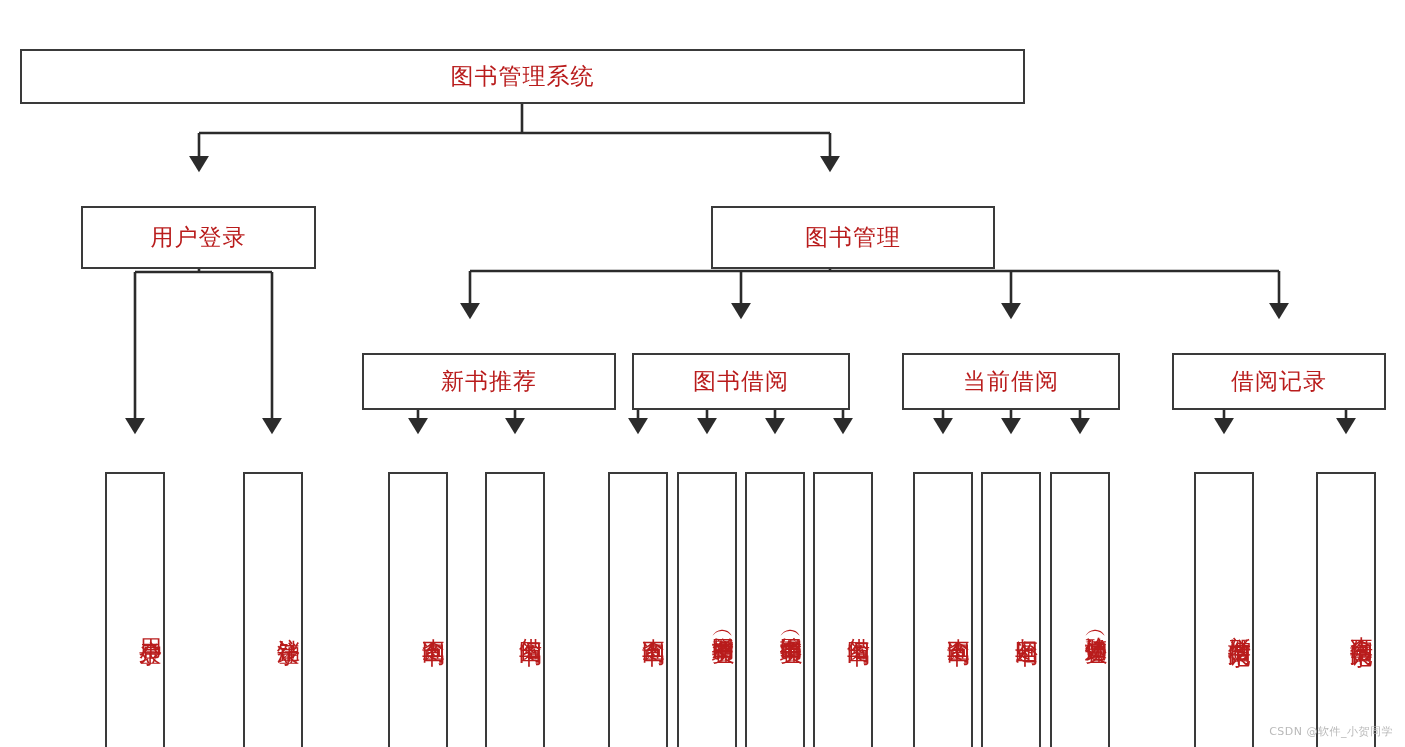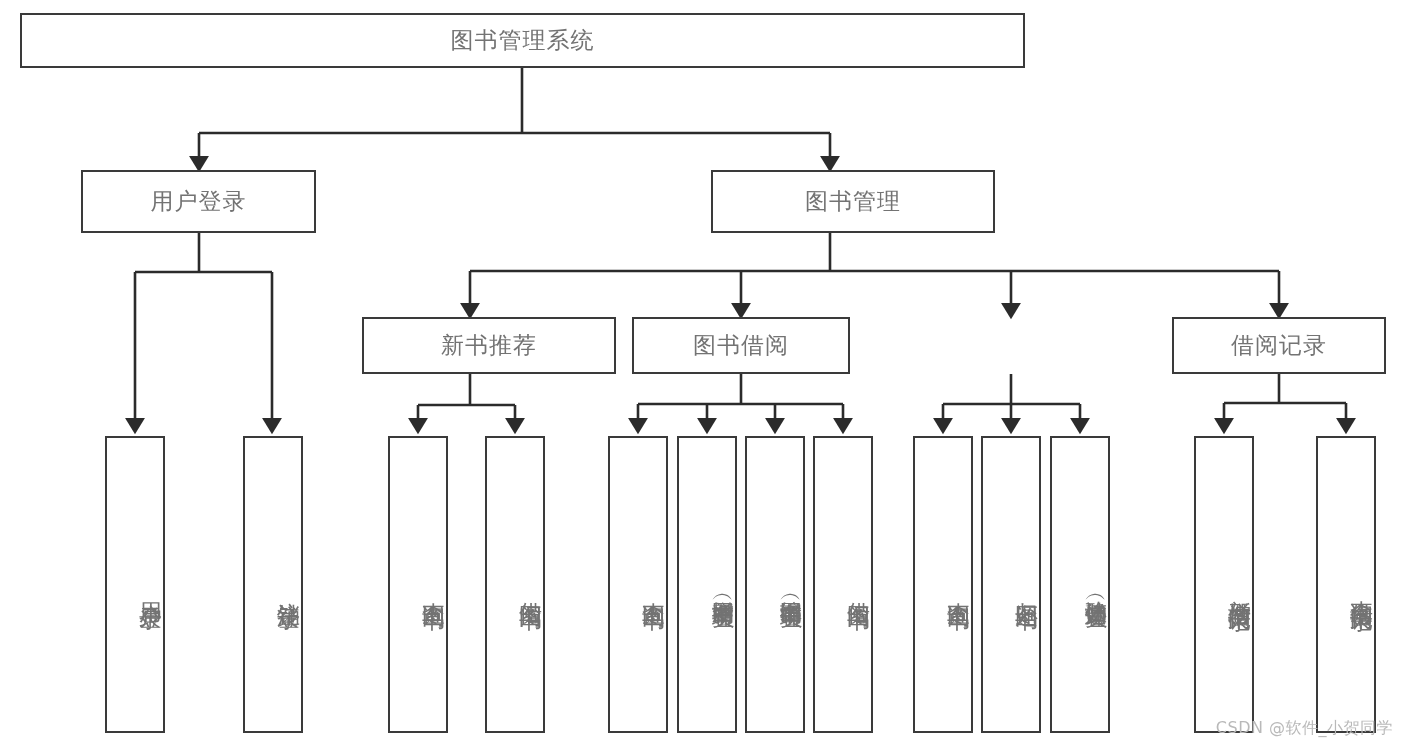--- a/index.html
+++ b/index.html
@@ -27,21 +27,22 @@
     pointer-events: none;
   }
   .node {
     position: absolute;
     box-sizing: border-box;
     background: #ffffff;
     border: 2.5px solid #3a3a3a;
     display: flex;
     align-items: center;
     justify-content: center;
-    color: #737373;
+    color: #b91c1c;
+    margin-top: 36px;
   }
   .node-h {
     font-size: 23px;
     letter-spacing: 1px;
     line-height: 1.1;
     white-space: nowrap;
   }
   .node-v {
     writing-mode: vertical-rl;
     text-orientation: upright;
@@ -55,21 +56,21 @@
     overflow: hidden;
   }
   .node-v.tall {
     font-size: 22px;
     letter-spacing: 1px;
   }
   #watermark {
     position: absolute;
     right: 12px;
     bottom: 8px;
-    font-size: 16px;
+    font-size: 11px;
     color: #b9b9b9;
     letter-spacing: 0.5px;
     white-space: nowrap;
   }
 </style>
 </head>
 <body>
 
 <div id="canvas">
 
@@ -135,20 +136,23 @@
   <div class="node node-h" style="left:711px; top:170px; width:284px; height:63px;">
     <span>图书管理</span>
   </div>
 
   <div class="node node-h" style="left:362px; top:317px; width:254px; height:57px;">
     <span>新书推荐</span>
   </div>
   <div class="node node-h" style="left:632px; top:317px; width:218px; height:57px;justify-content:center;">
     <span>图书借阅</span>
   </div>
+  <div class="node node-h" style="left:902px; top:317px; width:218px; height:57px;">
+    <span>当前借阅</span>
+  </div>
   <div class="node node-h" style="left:1172px; top:317px; width:214px; height:57px;">
     <span>借阅记录</span>
   </div>
 
   <div class="node node-v" style="left:105px; top:436px; width:60px; height:297px;">
     <span>用户登录</span>
   </div>
   <div class="node node-v" style="left:243px; top:436px; width:60px; height:297px;">
     <span>注销登录</span>
   </div>

